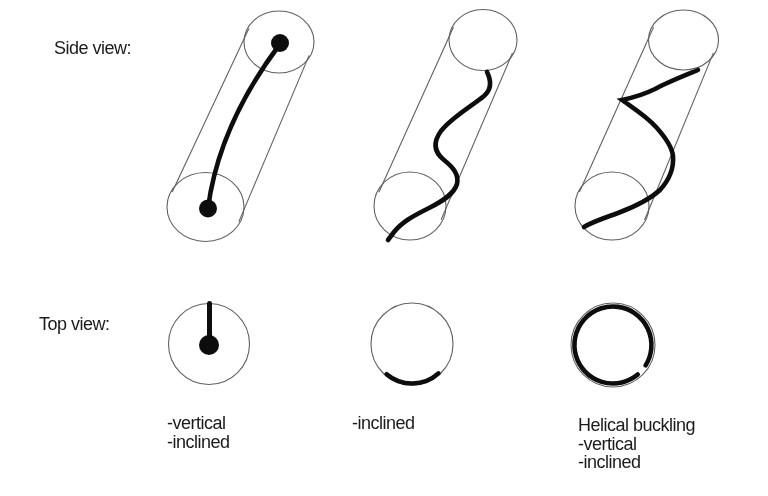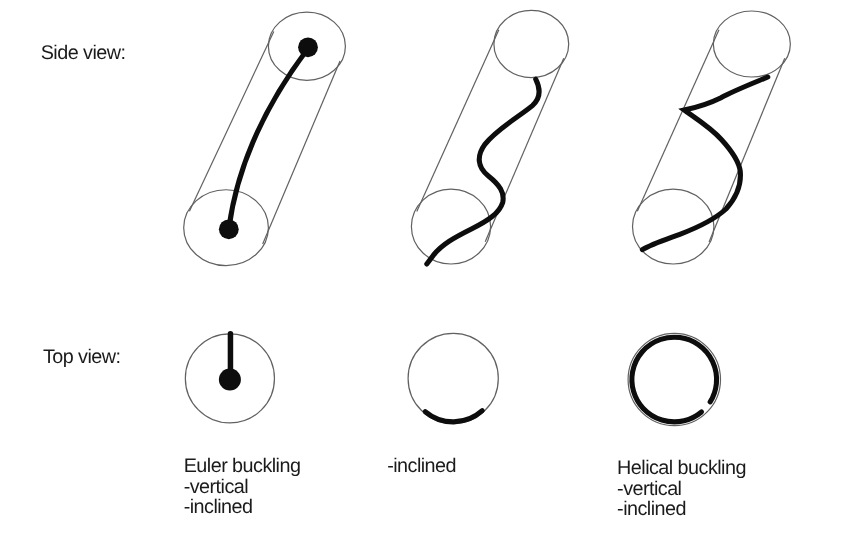--- a/index.html
+++ b/index.html
@@ -89,32 +89,31 @@
       <path d="M 637.7 374.5 A 38.5 38.5 0 1 1 645.6 365.4"></path>
     </g>
 
     <g stroke="none" fill="#0d0d0d">
       <circle cx="208" cy="208.5" r="9"></circle>
       <circle cx="280" cy="43" r="9"></circle>
       <circle cx="209" cy="345" r="10"></circle>
     </g>
   </svg>
 
-  <div class="lbl" style="left:37px; top:39px">Side view:</div>
+  <div class="lbl" style="left:54px; top:39px">Side view:</div>
   <div class="lbl" style="left:39px; top:315px">Top view:</div>
 
   <div class="caption" style="left:167px; top:414px">
-    <div>Euler buckling</div>
     <div>-vertical</div>
     <div>-inclined</div>
   </div>
 
   <div class="caption" style="left:352px; top:414px">
     <div>-inclined</div>
   </div>
 
-  <div class="caption" style="left:561px; top:416px">
+  <div class="caption" style="left:578px; top:416px">
     <div>Helical buckling</div>
     <div>-vertical</div>
     <div>-inclined</div>
   </div>
 
 </div>
 
 </body></html>

